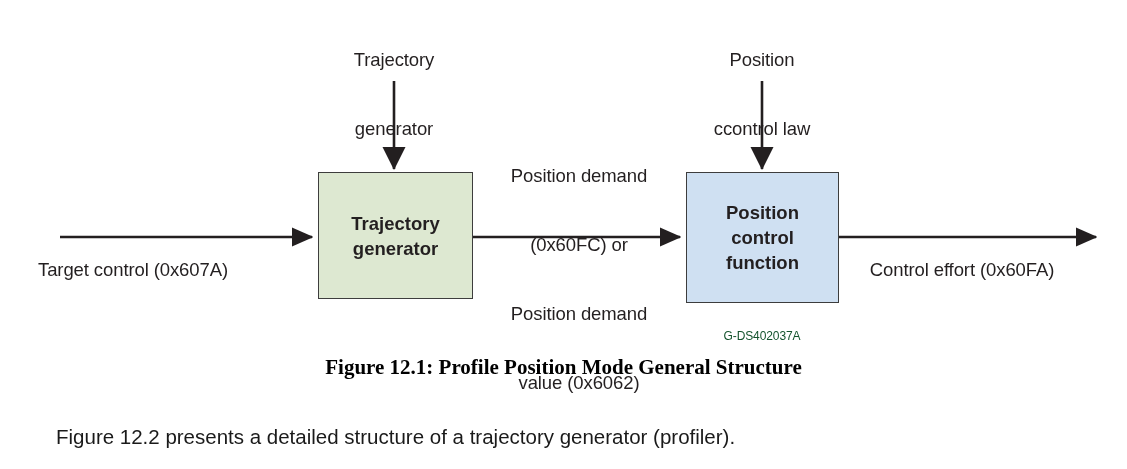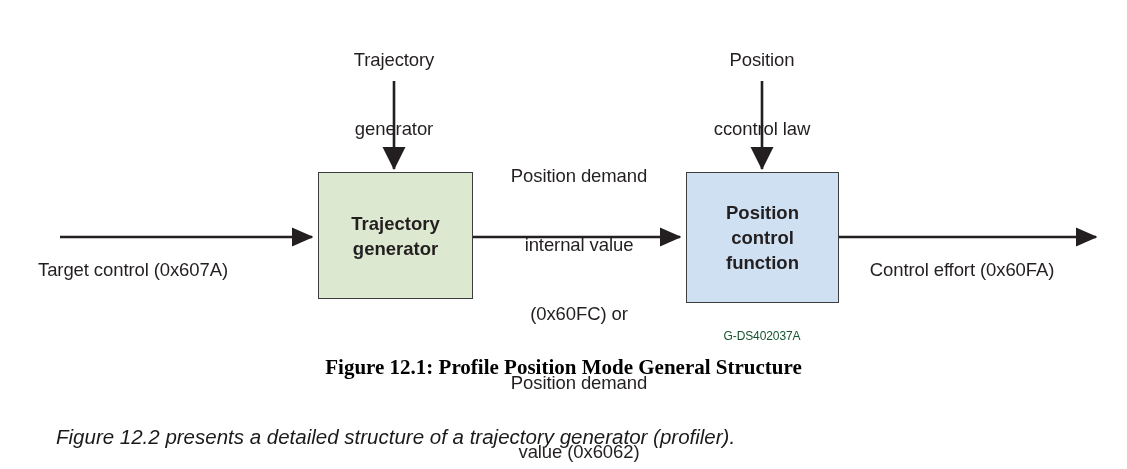--- a/index.html
+++ b/index.html
@@ -141,21 +141,20 @@
   #body-paragraph {
     position: absolute;
     left: 56px;
     top: 423px;
     width: 1020px;
     text-align: left;
     font-family: "Liberation Sans", sans-serif;
     font-size: 20.5px;
     line-height: 28px;
     color: #1a1a1a;
-    font-style: italic;
   }
 </style>
 </head>
 <body>
 
 <div id="page-root">
 
   <div id="diagram">
 
     <svg id="diagram-svg" viewBox="0 0 1127 345">
@@ -190,21 +189,20 @@
       <span class="annot-line">ccontrol law</span>
       <span class="annot-line">parameters</span>
     </div>
 
     <div class="annot" id="label-target-position">
       <span class="annot-line">Target control (0x607A)</span>
     </div>
 
     <div class="annot" id="label-position-demand">
       <span class="annot-line">Position demand</span>
-      <span class="annot-line">internal value</span>
       <span class="annot-line">(0x60FC) or</span>
       <span class="annot-line">Position demand</span>
       <span class="annot-line">value (0x6062)</span>
     </div>
 
     <div class="annot" id="label-control-effort">
       <span class="annot-line">Control effort (0x60FA)</span>
     </div>
 
     <div class="block" id="block-trajectory-generator">

